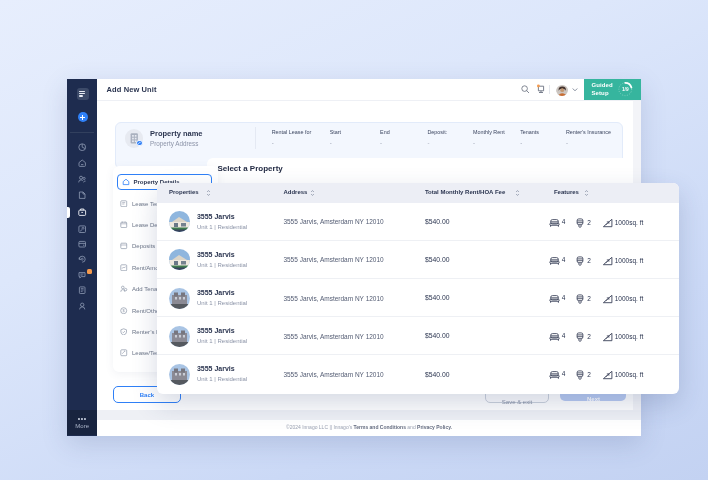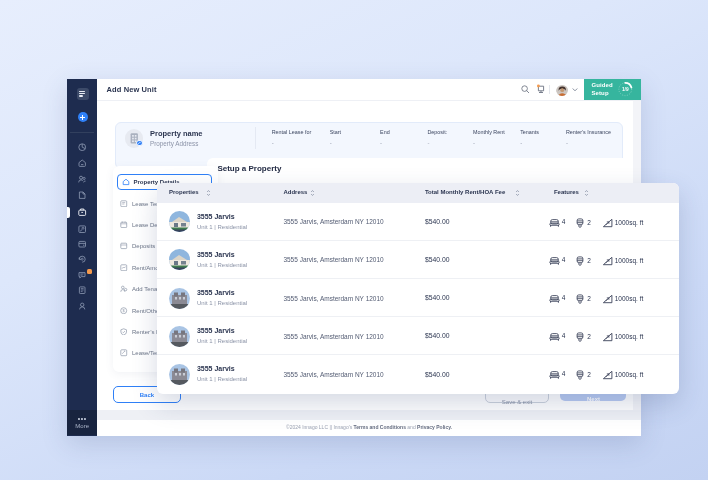--- a/index.html
+++ b/index.html
@@ -153,21 +153,21 @@
       <div class="col" style="left:155.7px">Rental Lease for<i>-</i></div>
       <div class="col" style="left:213.7px">Start<i>-</i></div>
       <div class="col" style="left:264.1px">End<i>-</i></div>
       <div class="col" style="left:311.4px">Deposit:<i>-</i></div>
       <div class="col" style="left:357px">Monthly Rent<i>-</i></div>
       <div class="col" style="left:404.2px">Tenants<i>-</i></div>
       <div class="col" style="left:449.9px">Renter's Insurance<i>-</i></div>
     </div>
 
     <div id="selhead">
-        <span>Setup a Property</span>
+        <span>Select a Property</span>
       </div>
 
     <div id="stepper">
       <div id="stepact">
         <svg style="position:absolute;left:4px;top:3.5px" width="8" height="8" viewBox="0 0 8 8">
           <path d="M1.2 3.6 L4 1.2 L6.8 3.6 L6.8 6.6 L1.2 6.6 Z" fill="none" stroke="#2f80f7" stroke-width="0.8" stroke-linejoin="round"></path>
         </svg>
         <span style="position:absolute;left:15px;top:4.5px;font-size:6px;color:#2b3550;font-weight:bold;white-space:nowrap">Property Details</span>
       </div>
     <div class="stitem" style="top: 26.5px;">

